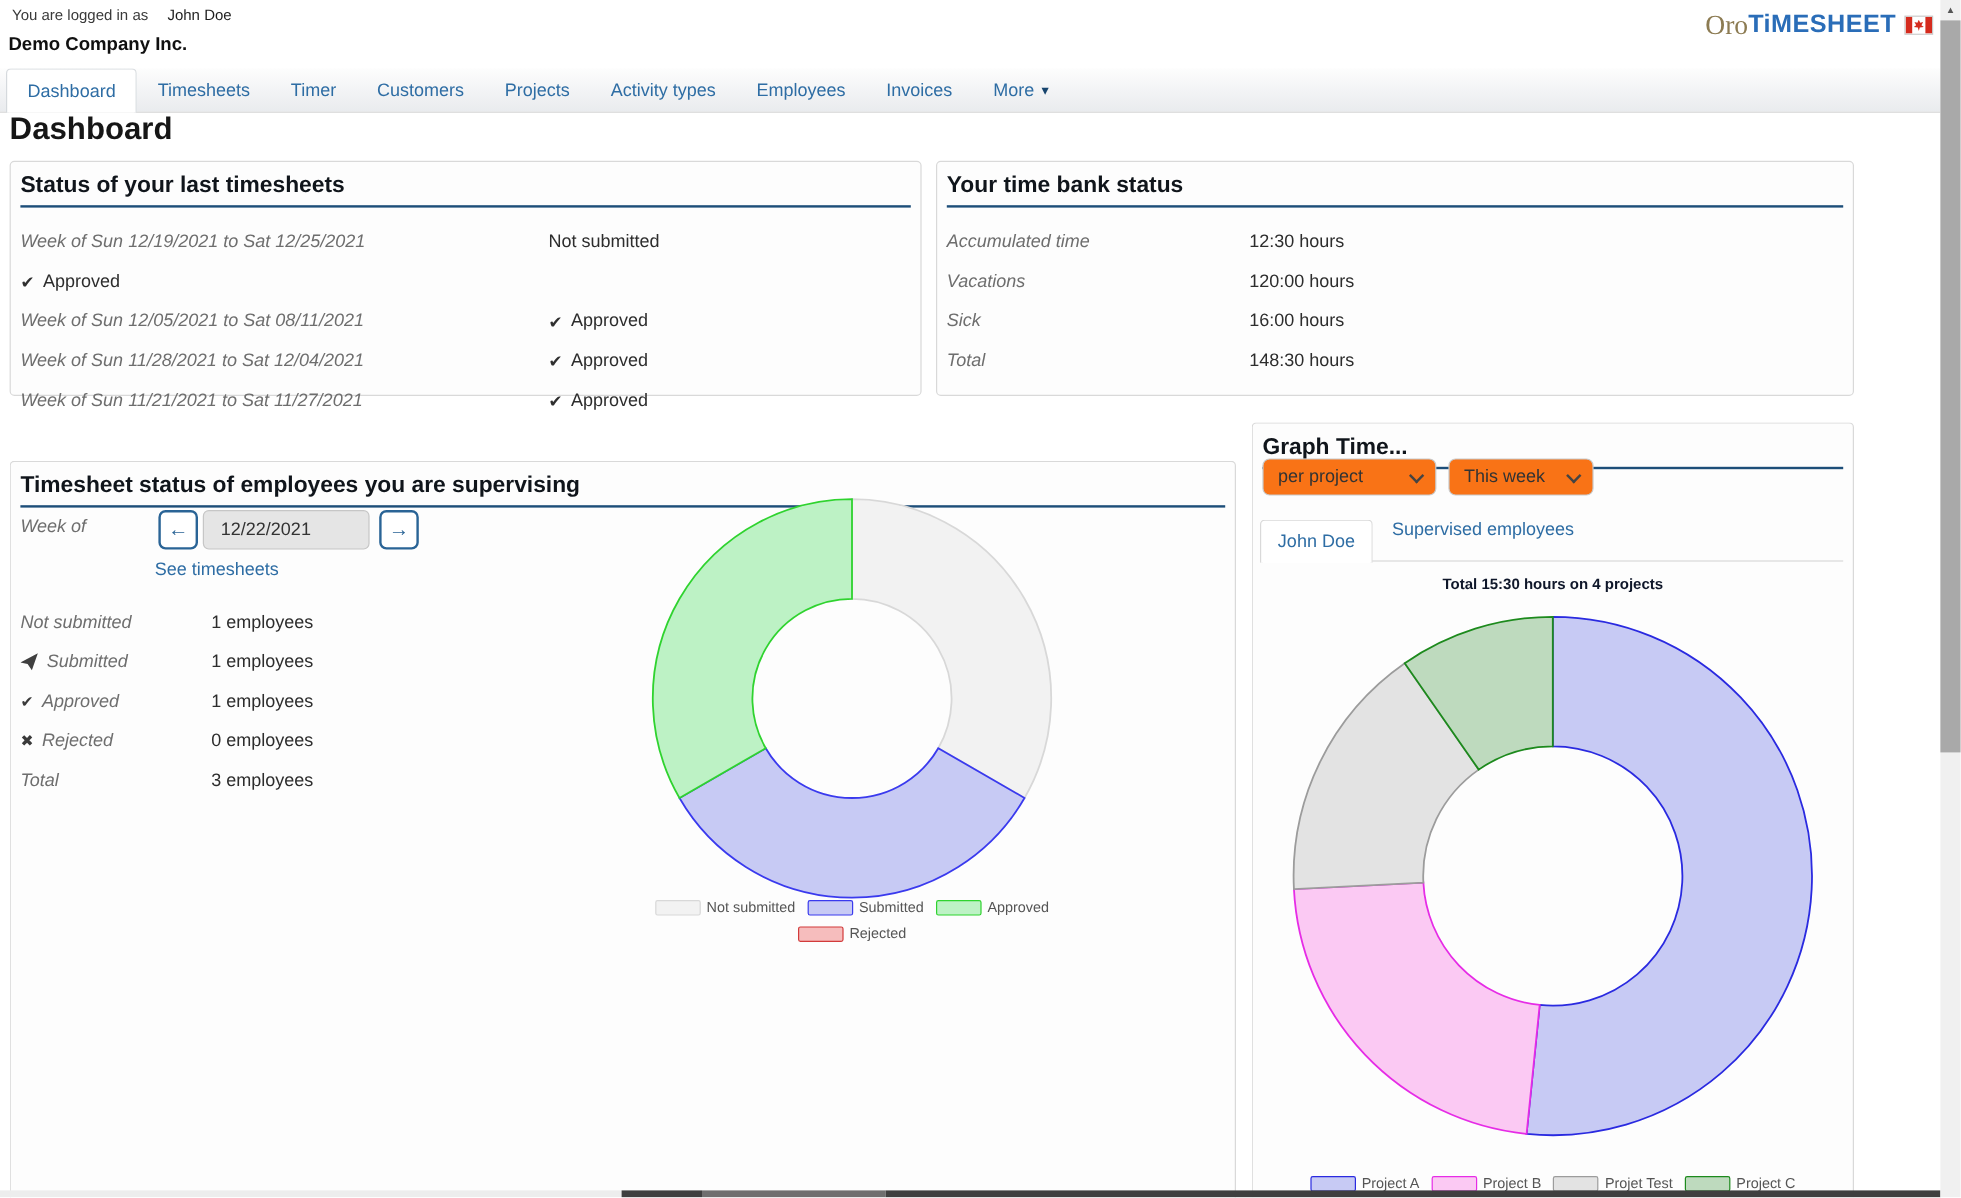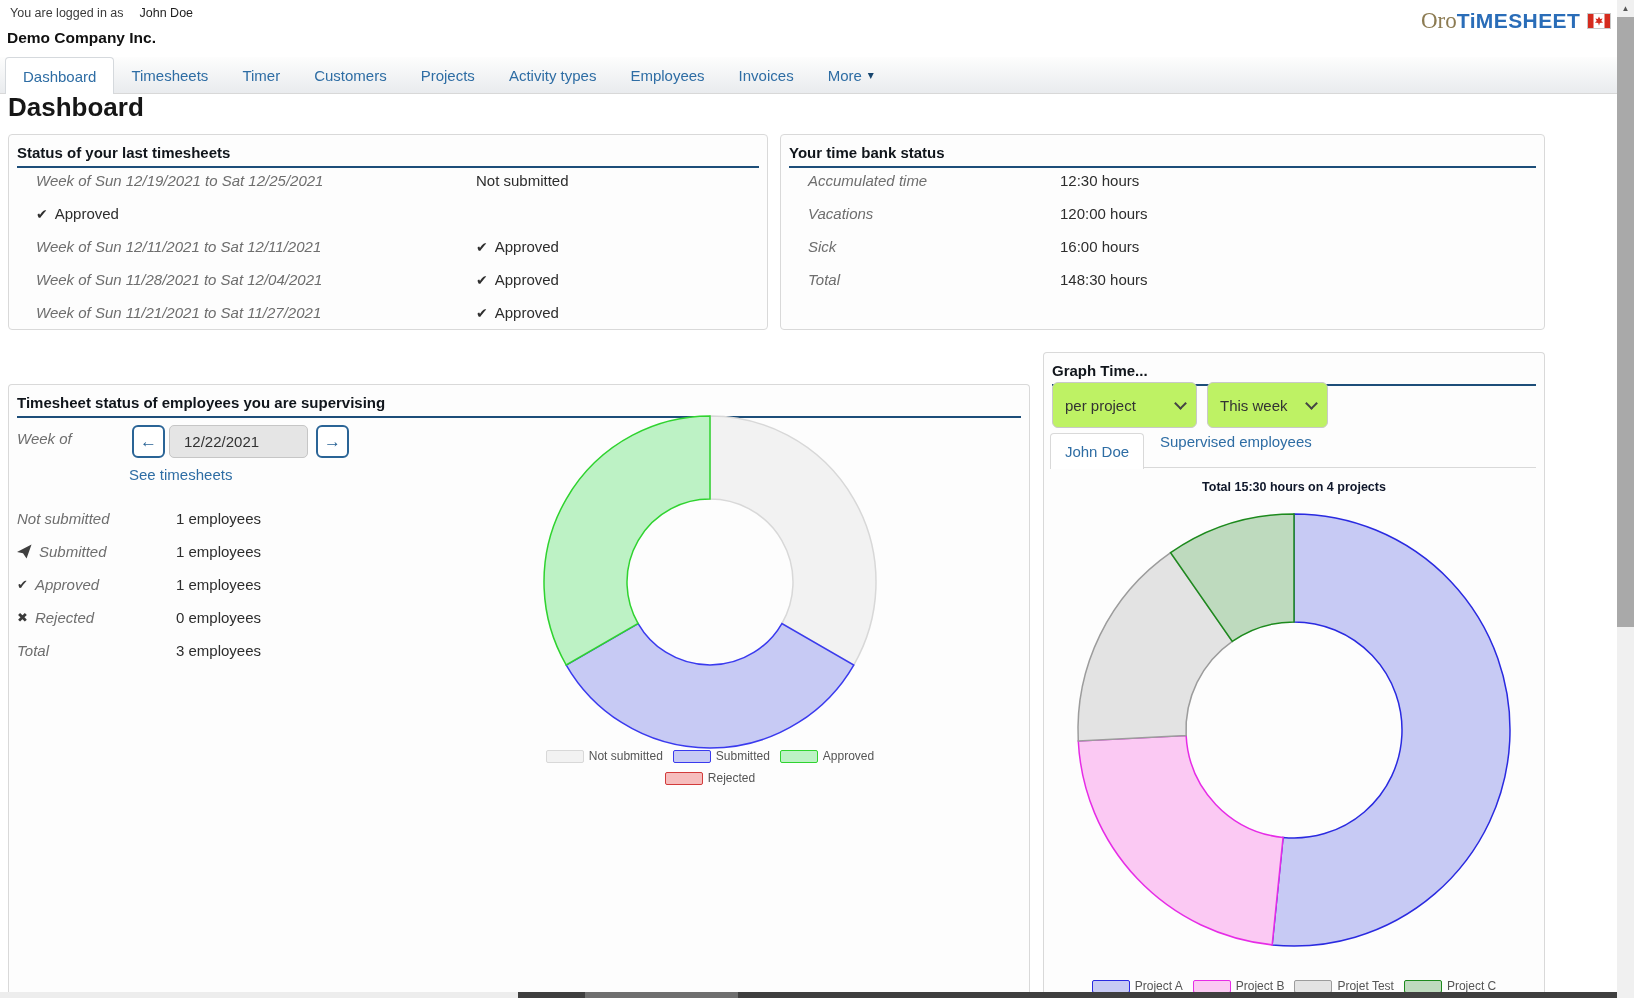--- a/index.html
+++ b/index.html
@@ -26,24 +26,24 @@
   .caret{margin-left:6px;font-size:12px;color:#17456e;}
 
   .h1{position:absolute;left:8px;top:92px;font-size:26px;font-weight:bold;color:#161616;}
 
   
   .panel{position:absolute;background:#fdfdfd;border:1px solid #d9d9d9;border-radius:4px;box-sizing:border-box;}
   #panel-last{left:8px;top:134px;width:760px;height:196px;}
   #panel-bank{left:780px;top:134px;width:765px;height:196px;}
   #panel-sup{left:8px;top:352px;width:1022px;height:646px;border-bottom:none;border-radius:4px 4px 0 0;margin-top:32px;}
   #panel-graph{left:1043px;top:352px;width:502px;height:646px;border-bottom:none;border-radius:4px 4px 0 0;}
-  .panel-hd{margin:5px 8px 0;padding:4px 0 5px;font-size:15px;font-weight:bold;color:#10151b;
+  .panel-hd{margin:5px 8px 0;padding:4px 0 5px;font-size:19px;font-weight:bold;color:#10151b;
             border-bottom:2px solid #1d4e79;}
   .rows{margin-top:4px;}
-  .prow{display:flex;align-items:flex-start;height:33px;padding-left:8px;font-size:15px;margin-left:19px;}
+  .prow{display:flex;align-items:flex-end;height:33px;padding-left:8px;font-size:15px;}
   .lab{font-style:italic;color:#6e6e6e;}
   #panel-last .lab{width:440px;}
   #panel-bank .lab{width:252px;}
   .statusv{color:#2d2d2d;display:flex;align-items:center;}
   .chk{margin-right:7px;font-size:14px;color:#2f2f2f;font-style:normal;}
 
   
   .weekof{position:absolute;left:8px;top:45px;font-style:italic;color:#6e6e6e;font-size:15px;}
   .btn-nav{position:absolute;width:33px;height:33px;border:2px solid #2a6496;border-radius:6px;background:#fff;
            color:#2a6496;font-size:17px;display:flex;align-items:center;justify-content:center;padding:0;cursor:pointer;
@@ -64,21 +64,21 @@
   #chart1{left:531px;top:27px;}
   #chart2{left:28px;top:155px;}
   .legend{position:absolute;display:flex;justify-content:center;align-items:center;gap:10px;font-size:12px;color:#555;}
   #legend1a{left:521px;top:364px;width:360px;}
   #legend1b{left:521px;top:386px;width:360px;}
   #legend2{left:0;top:626px;width:500px;}
   .litem{display:flex;align-items:center;gap:5px;white-space:nowrap;}
   .swatch{width:38px;height:13px;border:1.5px solid #999;box-sizing:border-box;border-radius:2px;background:#eee;}
 
   
-  .selectbox{position:absolute;height:46px;border:1px solid #c9c9c9;border-radius:6px;background:#bef264;cursor:pointer;
+  .selectbox{position:absolute;height:31px;border:1px solid #c9c9c9;border-radius:6px;background:#f97316;cursor:pointer;
              display:flex;align-items:center;justify-content:space-between;padding:0 11px 0 12px;font-size:15px;color:#333;
              box-sizing:border-box;}
   #sel-group{left:8px;top:29px;width:145px;}
   #sel-period{left:163px;top:29px;width:121px;}
   .chev{width:7px;height:7px;border-right:2px solid #444;border-bottom:2px solid #444;transform:rotate(45deg);margin-top:-3px;}
   .tabrow{position:absolute;left:6px;right:8px;top:80px;height:34px;border-bottom:1px solid #d9d9d9;}
   .gtab-active{position:absolute;left:0;top:0;height:35px;width:92px;background:#fff;border:1px solid #d9d9d9;border-bottom:none;
              border-radius:4px 4px 0 0;display:flex;align-items:center;justify-content:center;color:#2e6da4;font-size:15px;z-index:2;cursor:pointer;}
   .gtab-link{position:absolute;left:110px;top:0;height:34px;display:flex;color:#2e6da4;font-size:15px;cursor:pointer;}
   .chart2-title{position:absolute;left:0;width:100%;top:127px;text-align:center;font-size:12.5px;font-weight:bold;color:#0f172a;line-height:14px;}
@@ -157,21 +157,21 @@
             <span>Not submitted</span>
           </span>
       </div>
       <div class="prow">
         <span class="statusv">
             <span class="chk">✔</span>
             <span>Approved</span>
           </span>
       </div>
       <div class="prow">
-        <span class="lab">Week of Sun 12/11/2021 to Sat 12/11/2021</span>
+        <span class="lab">Week of Sun 12/05/2021 to Sat 08/11/2021</span>
         <span class="statusv">
             <span class="chk">✔</span>
             <span>Approved</span>
           </span>
       </div>
       <div class="prow">
         <span class="lab">Week of Sun 11/28/2021 to Sat 12/04/2021</span>
         <span class="statusv">
             <span class="chk">✔</span>
             <span>Approved</span>

